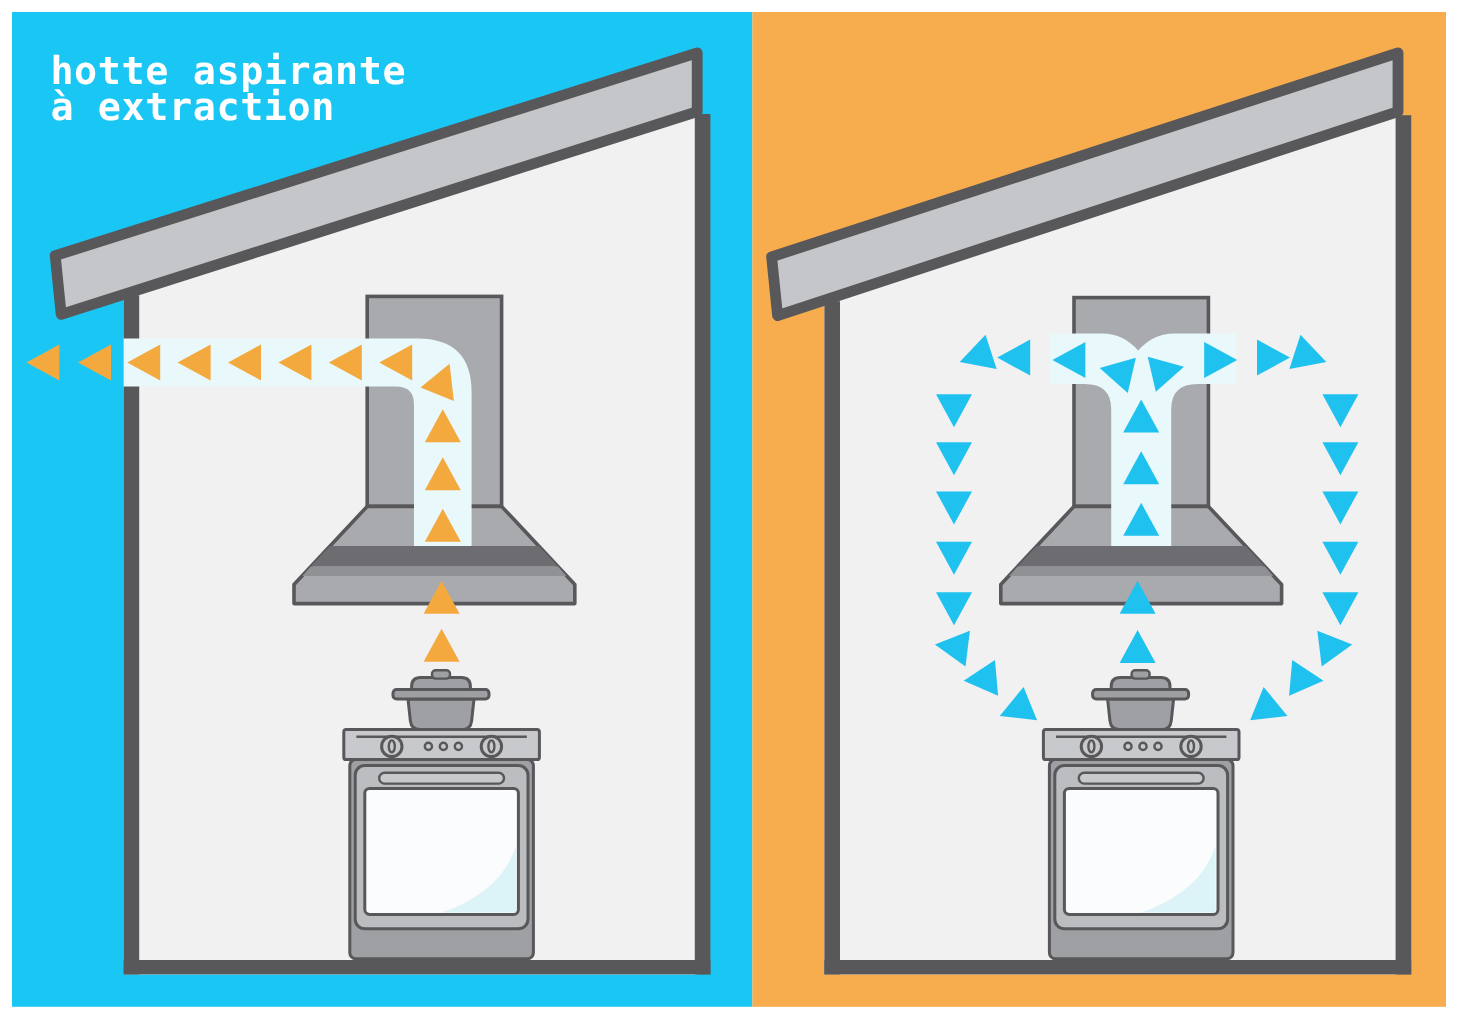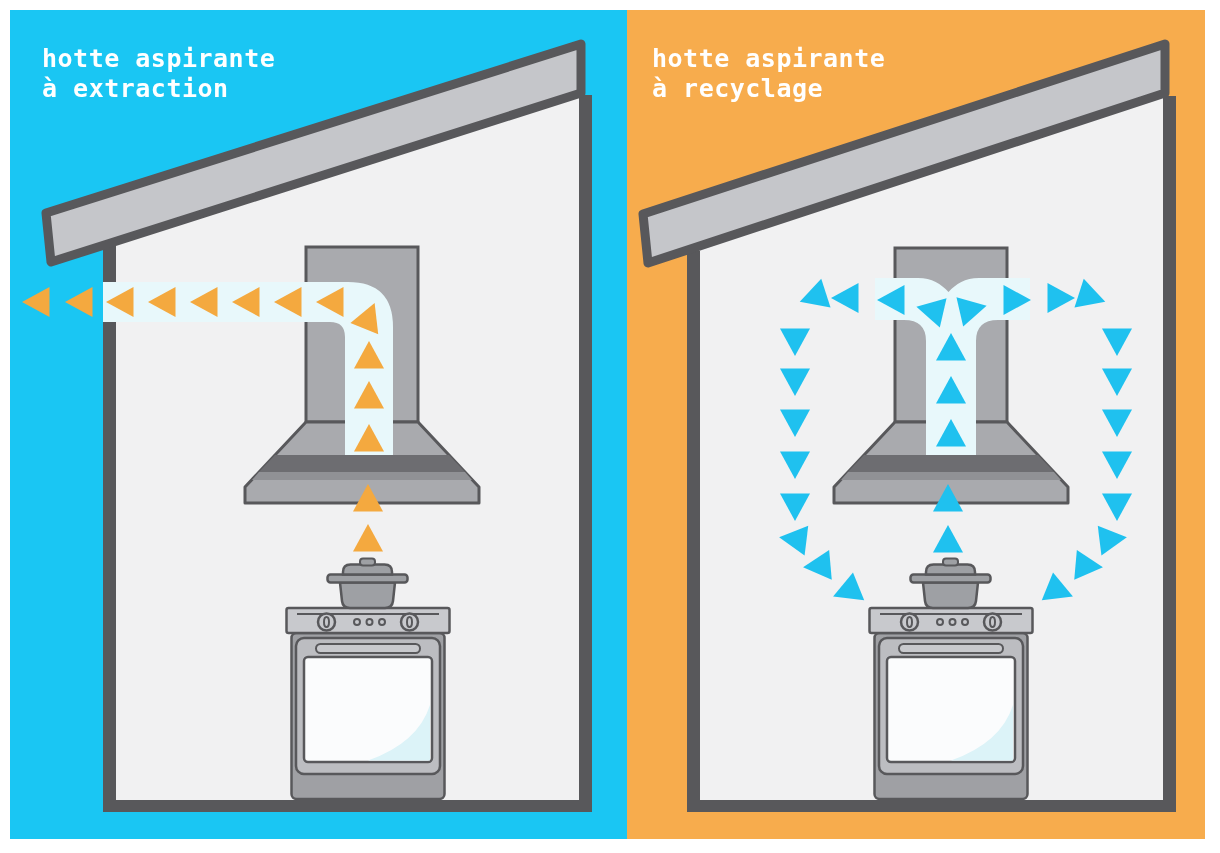--- a/index.html
+++ b/index.html
@@ -1,19 +1,19 @@
 <!DOCTYPE html>
 <html style="--outline: #58585b; --roof_fill: #c5c6ca; --interior: #f1f1f2; --metal_light: #a9aaae; --hood_band_dark: #6d6d71; --hood_band_mid: #909195; --duct: #e8f8fb; --stove_top: #c8c9cd; --stove_body: #9fa0a4; --oven_door: #bcbdc1; --oven_window: #fbfcfd; --window_tint: #dcf3f8; --pot: #9ea0a4; --title_text: #ffffff;"><head>
 <meta charset="utf-8">
 <style>
   html,body{margin:0;padding:0;background:#ffffff;}
   #stage{position:relative;width:1220px;height:853px;background:#ffffff;overflow:hidden;
          font-family:"DejaVu Sans Mono","Liberation Mono",monospace;}
   #diagram{position:absolute;left:0;top:0;}
-  .title{position:absolute;top:44px;color:#ffffff;font-size:25px;font-weight:bold;
+  .title{position:absolute;top:44px;color:#ffffff;font-size:32px;font-weight:bold;
          line-height:30px;letter-spacing:0.5px;white-space:pre;}
   #title-left{left:42px;}
   #title-right{left:652px;}
   .s-outline{stroke:var(--outline);}
   .f-outline{fill:var(--outline);}
   .f-roof{fill:var(--roof_fill);}
   .f-interior{fill:var(--interior);}
   .f-metal{fill:var(--metal_light);}
   .f-band-dark{fill:var(--hood_band_dark);}
   .f-band-mid{fill:var(--hood_band_mid);}
@@ -162,16 +162,14 @@
           <polygon points="0,-15 15,12.5 -15,12.5" transform="translate(1059,591) rotate(112)" fill="#1fc1ef"></polygon>
           <polygon points="0,-15 15,12.5 -15,12.5" transform="translate(948,499) rotate(0)" fill="#1fc1ef"></polygon>
           <polygon points="0,-15 15,12.5 -15,12.5" transform="translate(948,540) rotate(0)" fill="#1fc1ef"></polygon>
         </g>
   </g>
 </svg>
 
 <div class="title" id="title-left"><span>hotte aspirante</span>
 <span>à extraction</span></div>
 
-<div class="title" id="title-right"><span>hotte aspirante</span>
-<span>à recyclage</span></div>
 
 </div>
 
 </body></html>

